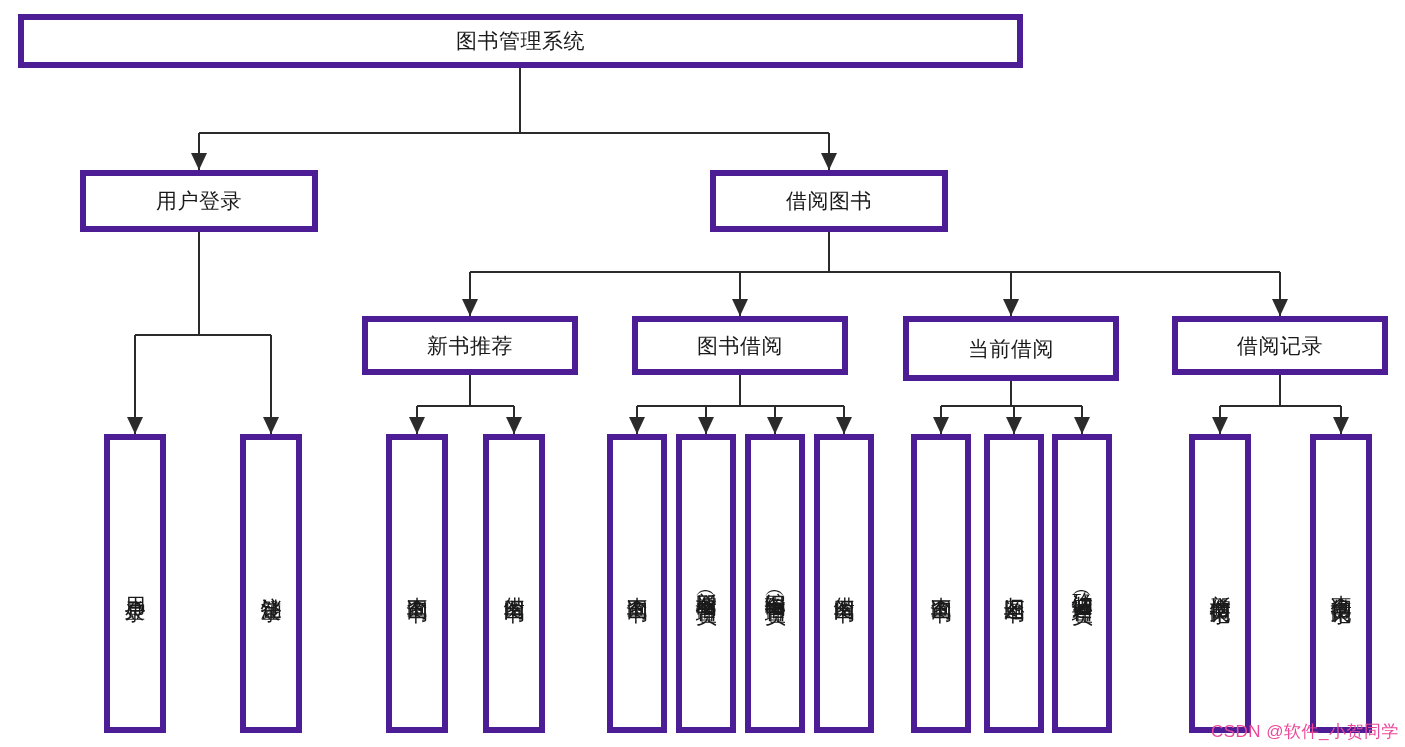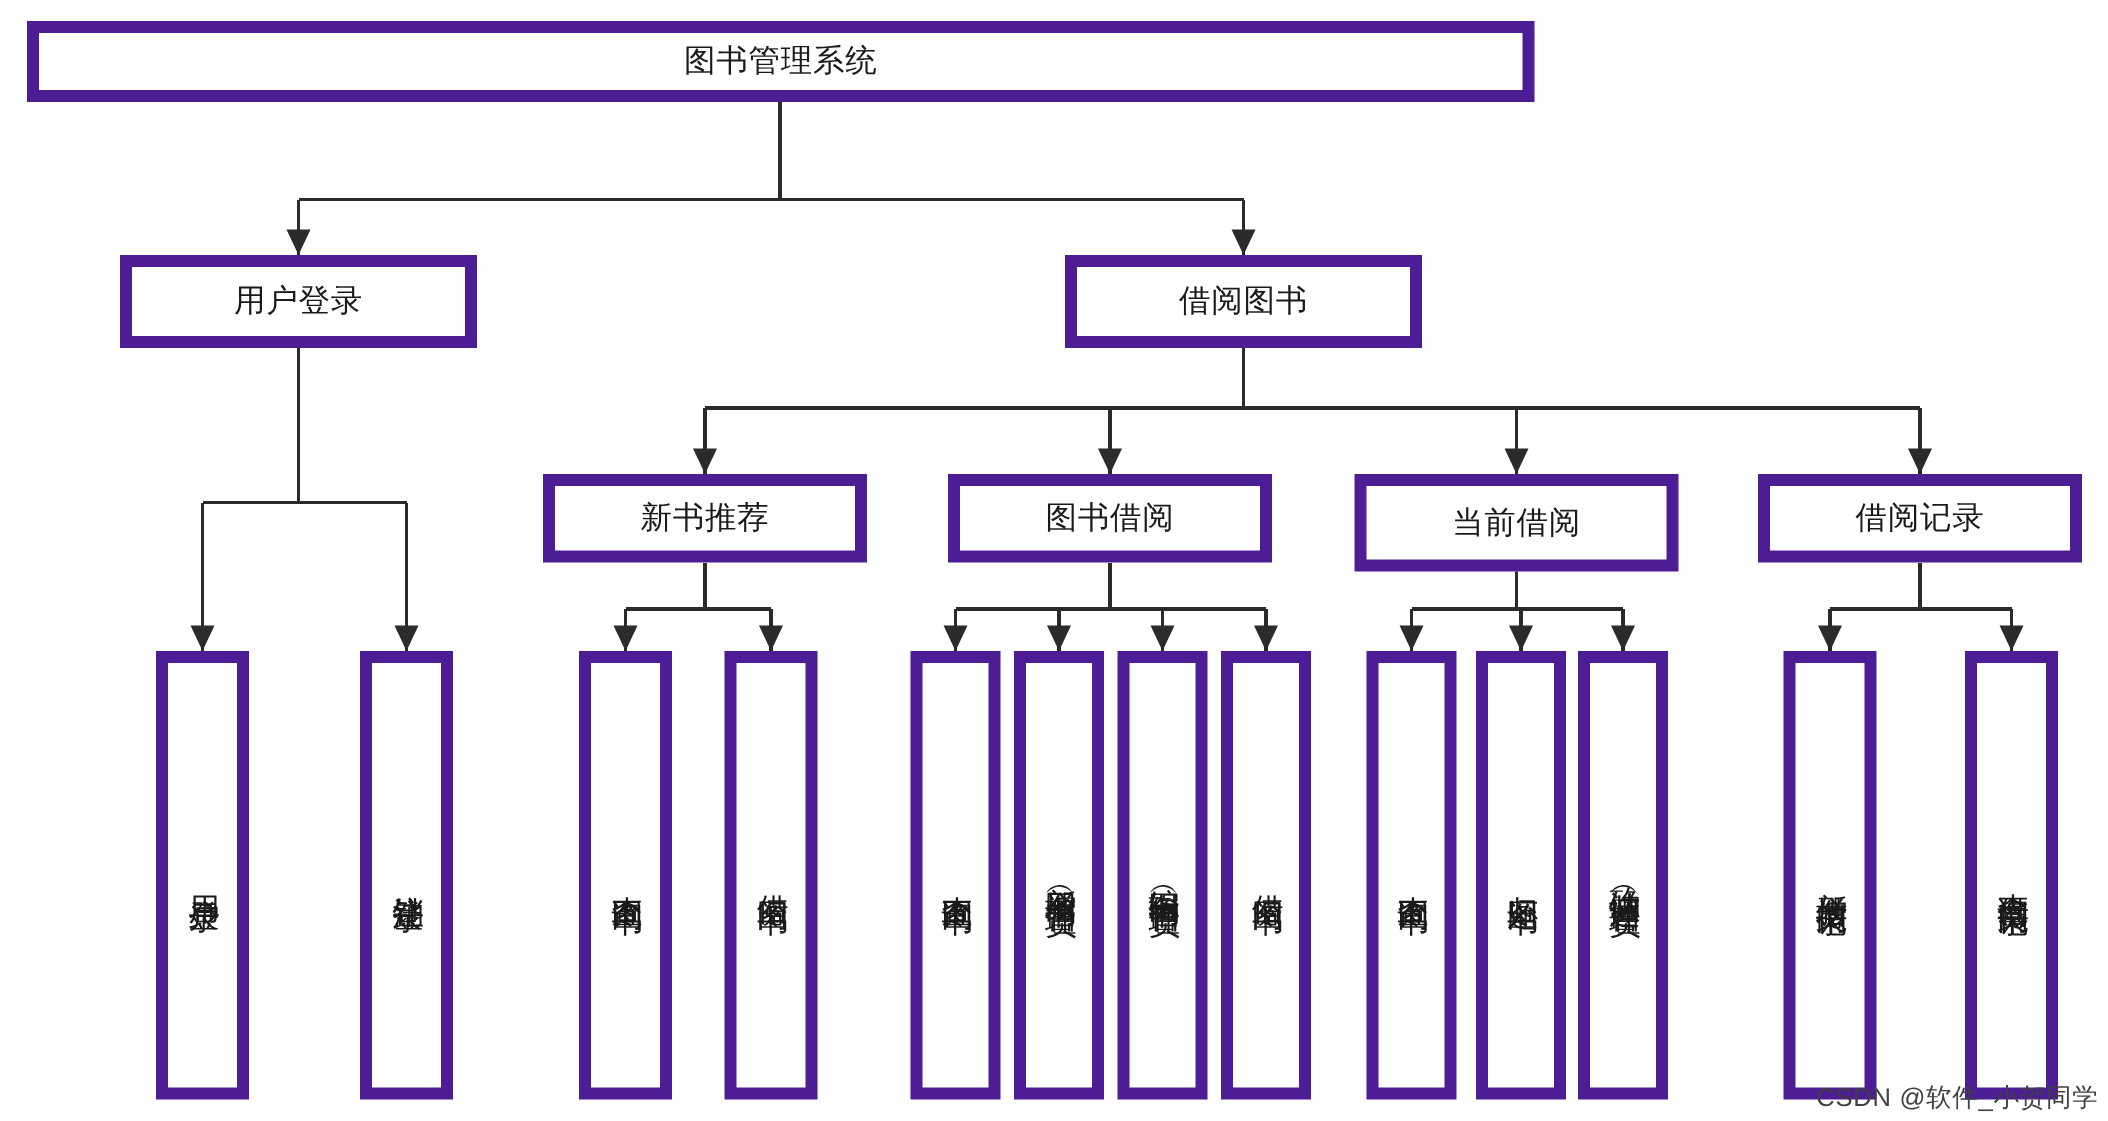--- a/index.html
+++ b/index.html
@@ -22,21 +22,21 @@
     position: absolute;
     left: 0;
     top: 0;
     width: 1405px;
     height: 747px;
     pointer-events: none;
   }
   .node {
     position: absolute;
     box-sizing: border-box;
-    border: 8px solid #4c1d95;
+    border: 6px solid #4c1d95;
     background: #ffffff;
     display: flex;
     align-items: center;
     justify-content: center;
     color: #1a1a1a;
   }
   .node-h {
     font-size: 21px;
     line-height: 1.2;
     letter-spacing: 0.5px;
@@ -54,21 +54,21 @@
   .node-v .vtext {
     writing-mode: vertical-rl;
     text-orientation: upright;
     display: block;
   }
   #watermark {
     position: absolute;
     right: 6px;
     bottom: 4px;
     font-size: 17px;
-    color: #404040;
+    color: #ec4899;
     letter-spacing: 0.5px;
     white-space: nowrap;
     user-select: none;
   }
 </style>
 </head>
 <body>
 
 <div id="canvas">
 

